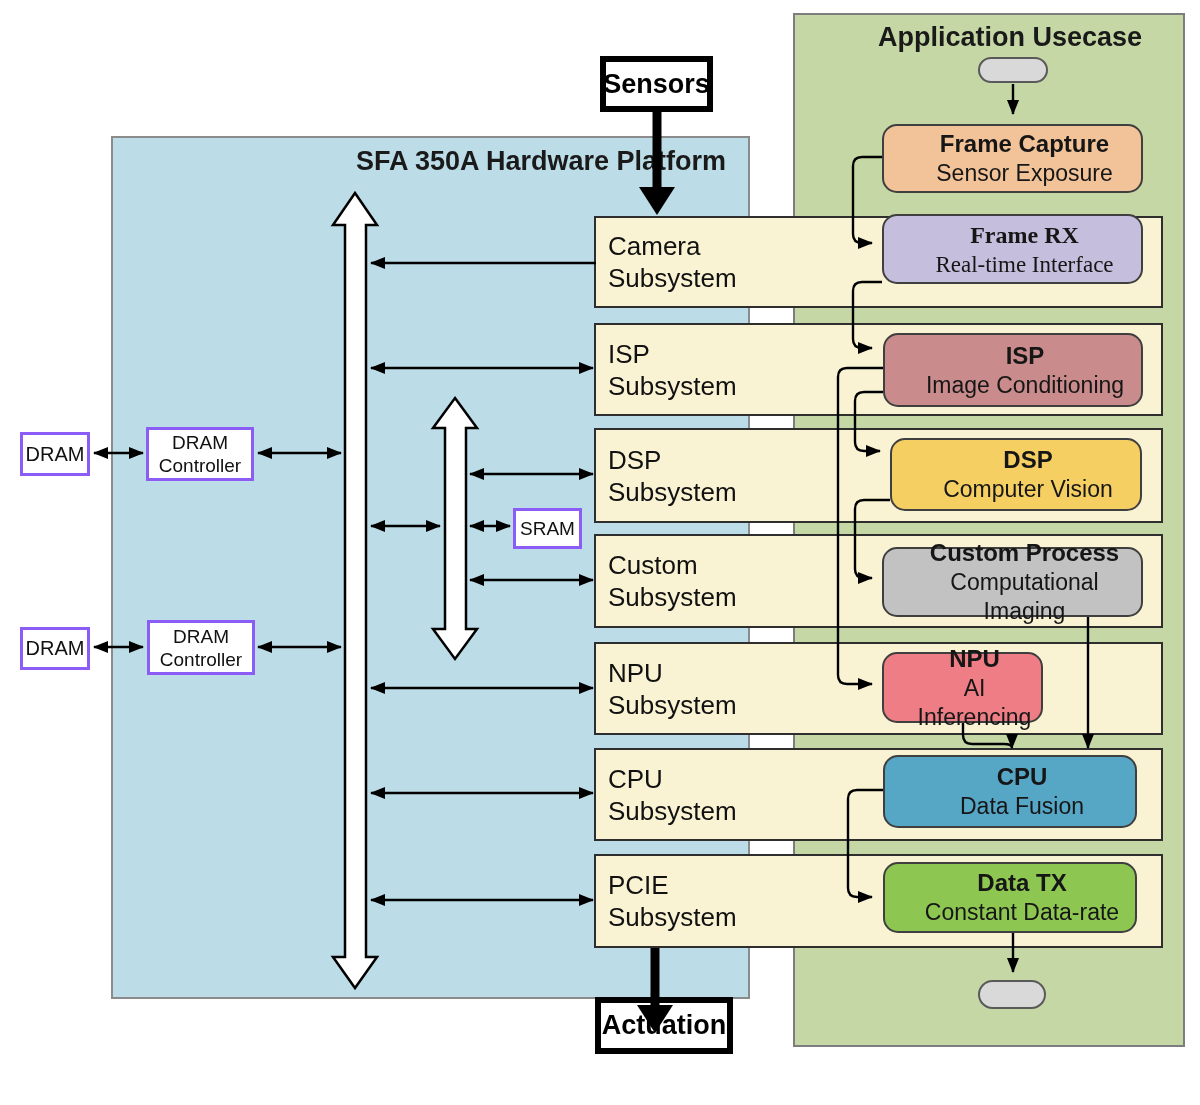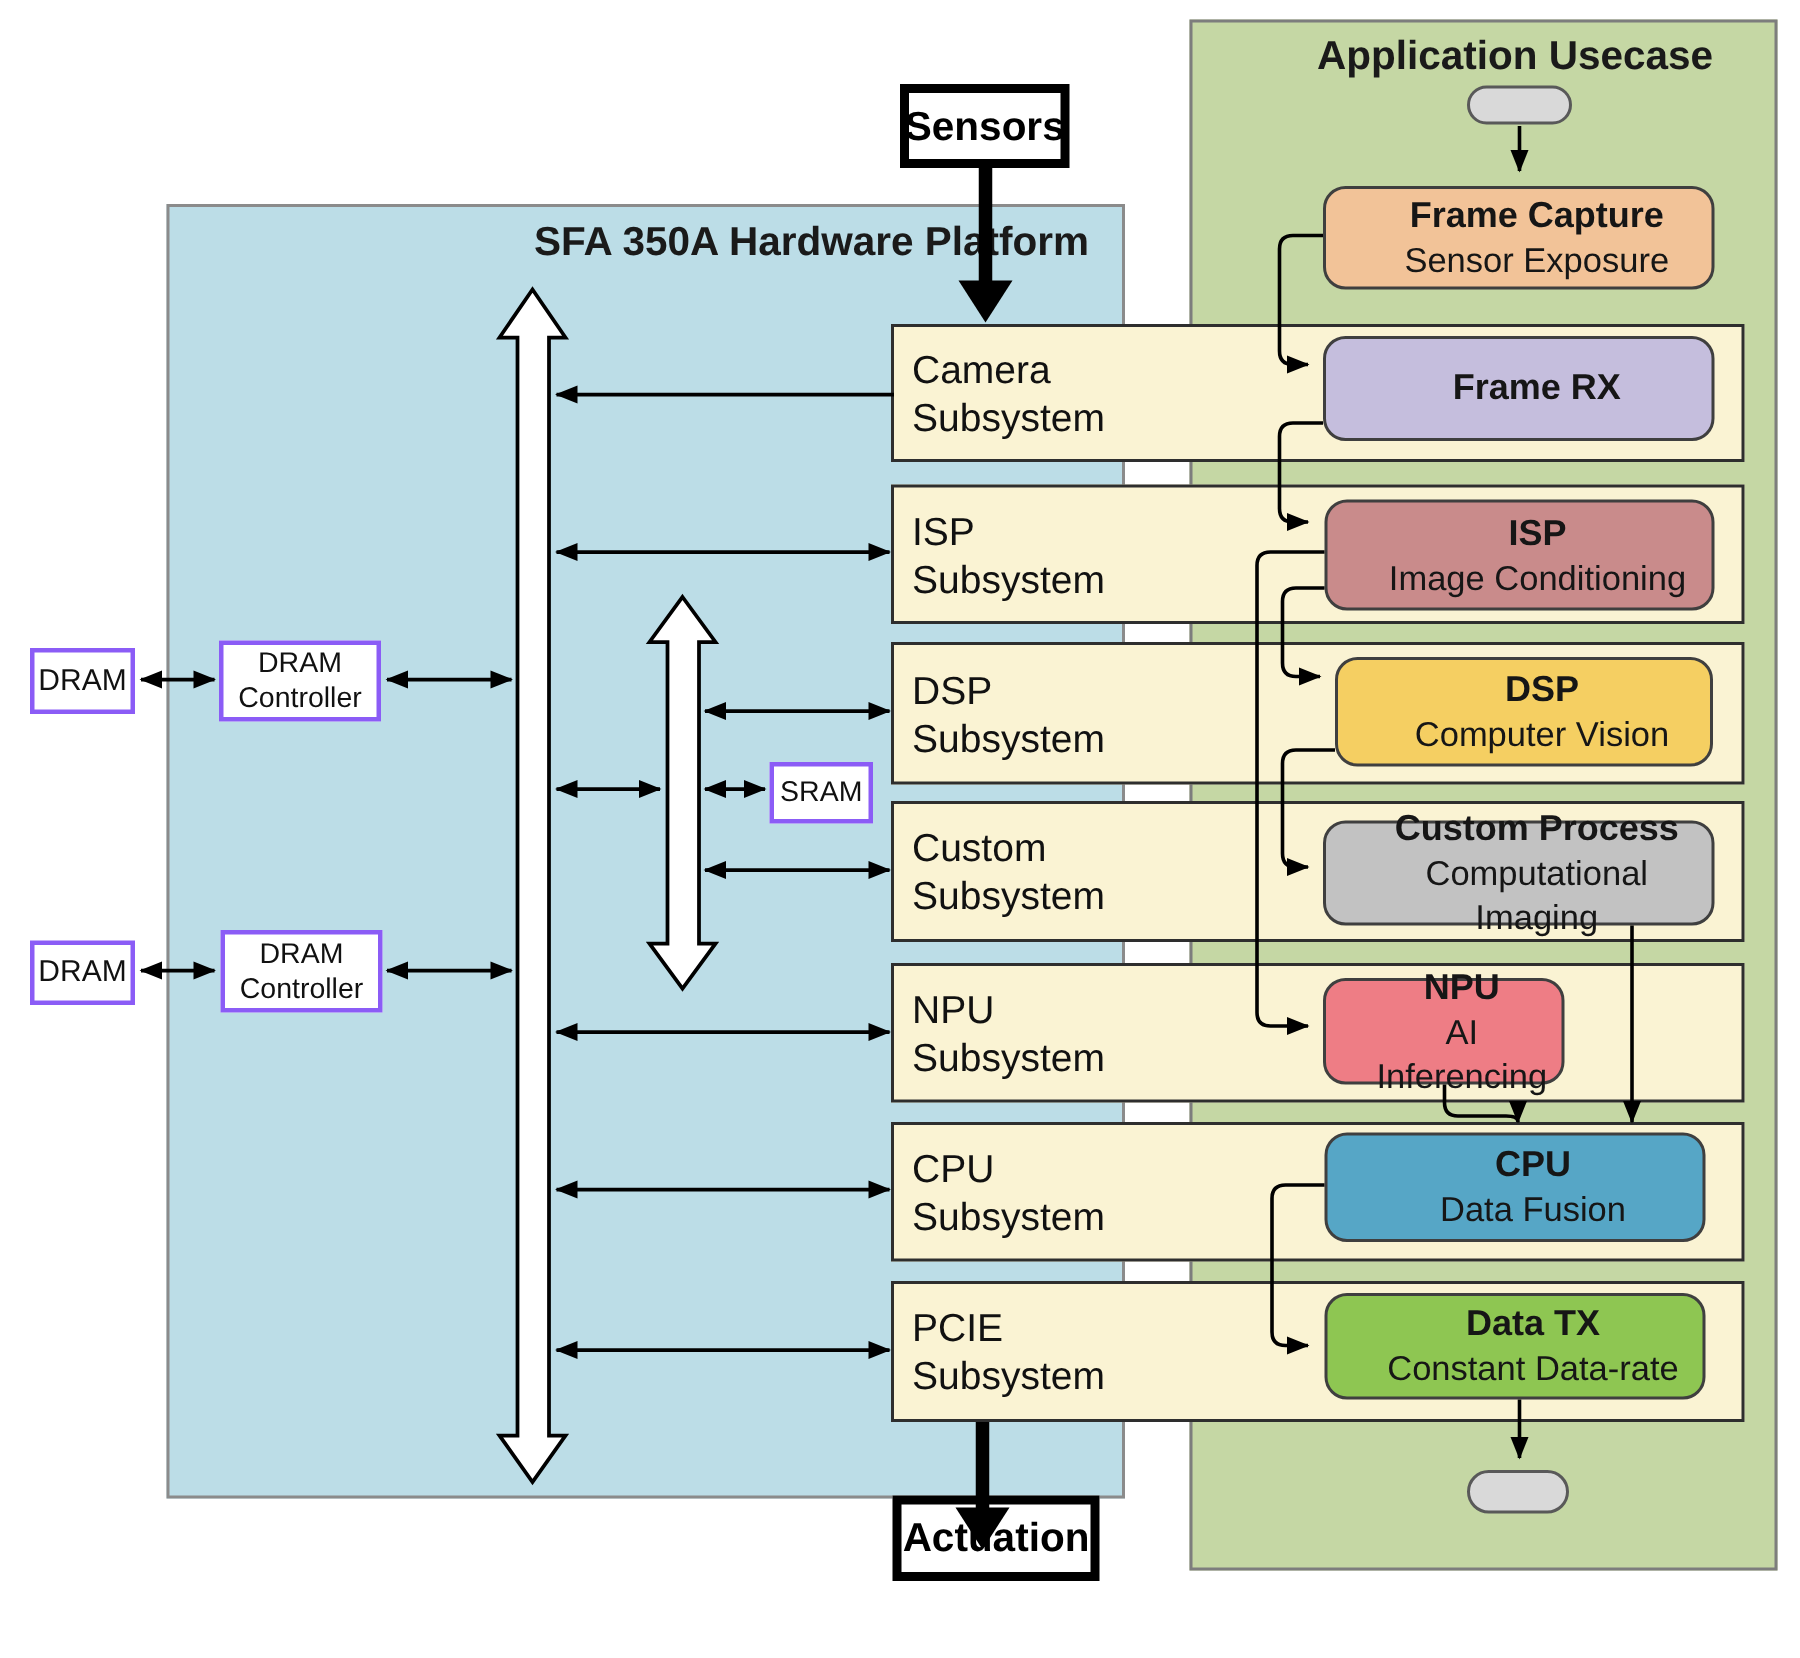--- a/index.html
+++ b/index.html
@@ -92,22 +92,23 @@
     <span>Sensors</span>
   </div>
   <div class="io-box" style="left:595px;top:997px;width:138px;height:57px;">
     <span>Actuation</span>
   </div>
 
   <div class="flow-box" style="left: 882px; top: 124px; width: 261px; height: 69px; background-color: rgb(242, 195, 152);">
     <span class="flow-title">Frame Capture</span>
     <span class="flow-sub">Sensor Exposure</span>
   </div>
-  <div class="flow-box" style="left: 882px; top: 224px; width: 261px; height: 70px; background-color: rgb(197, 190, 221);">
+  <div class="flow-box" style="left: 882px; top: 214px; width: 261px; height: 70px; background-color: rgb(197, 190, 221); font-family: Liberation Serif, serif;">
     <span class="flow-title">Frame RX</span>
+    <span class="flow-sub">Real-time Interface</span>
   </div>
   <div class="flow-box" style="left: 883px; top: 333px; width: 260px; height: 74px; background-color: rgb(201, 139, 139);">
     <span class="flow-title">ISP</span>
     <span class="flow-sub">Image Conditioning</span>
   </div>
   <div class="flow-box" style="left: 890px; top: 438px; width: 252px; height: 73px; background-color: rgb(245, 207, 98);">
     <span class="flow-title">DSP</span>
     <span class="flow-sub">Computer Vision</span>
   </div>
   <div class="flow-box" style="left: 882px; top: 547px; width: 261px; height: 70px; background-color: rgb(194, 194, 194);">

